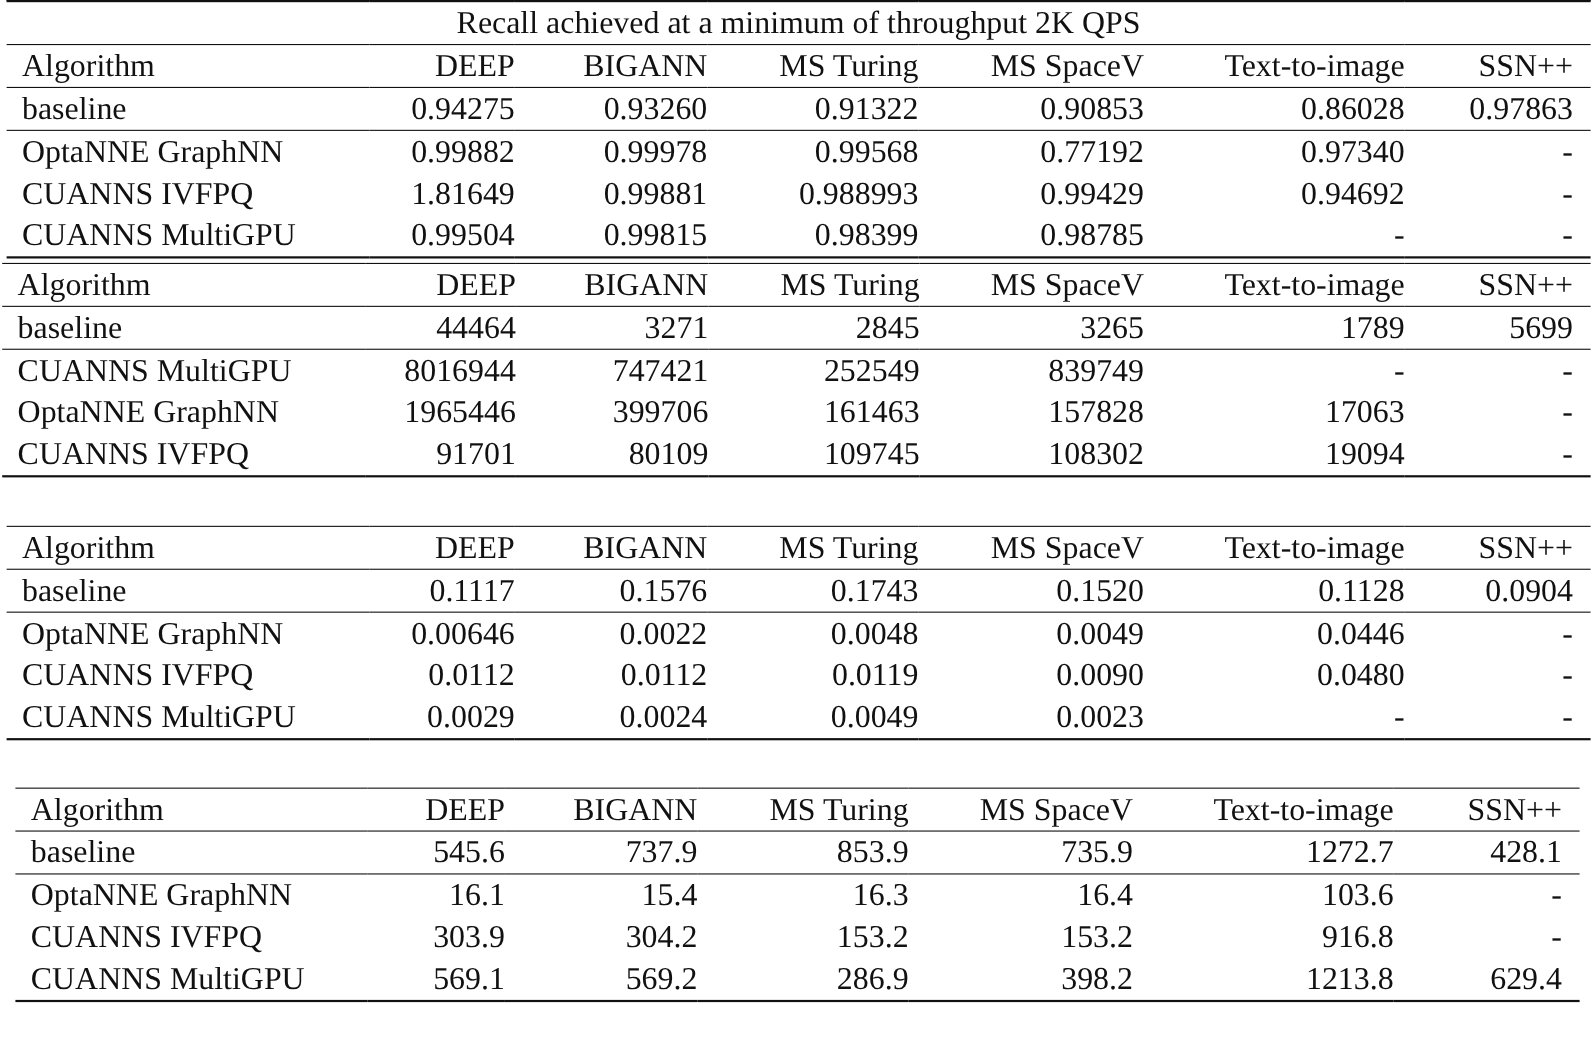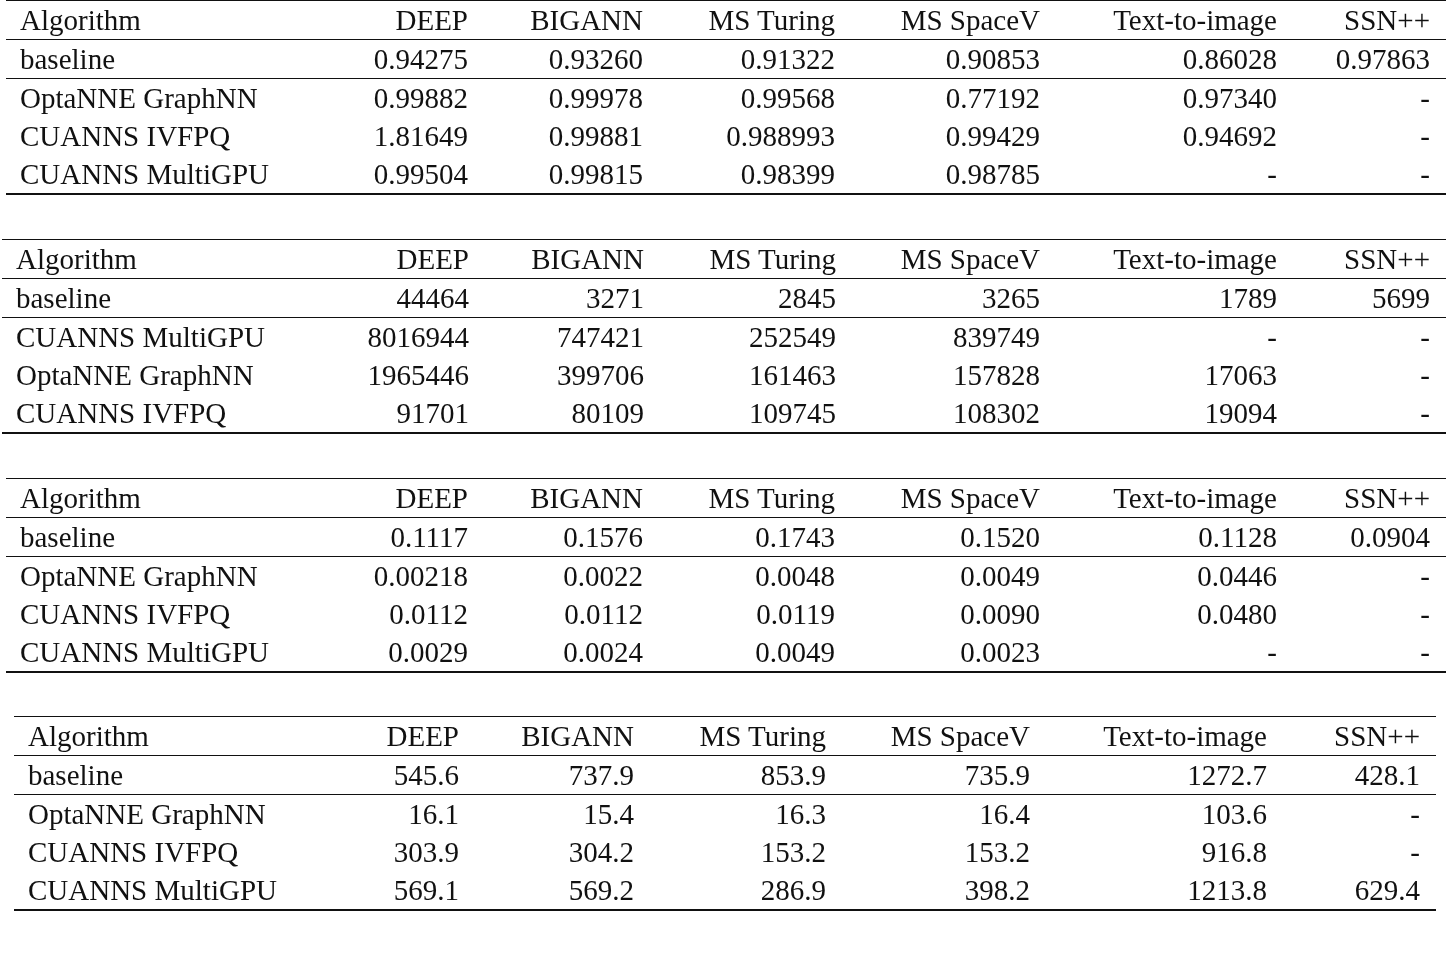--- a/index.html
+++ b/index.html
@@ -78,20 +78,23 @@
     <colgroup>
       <col style="width:330px">
         <col style="width:132px">
         <col style="width:175px">
         <col style="width:192px">
         <col style="width:205px">
         <col style="width:237px">
         <col style="width:169px">
     </colgroup>
     <tbody>
+        <tr class="caption-row">
+      <td colspan="7" class="rule-top">Recall achieved at a minimum of throughput 2K QPS</td>
+    </tr>
     <tr>
       <td class="c-name rule-mid pad-l">Algorithm</td>
       <td class="c-num rule-mid">DEEP</td>
       <td class="c-num rule-mid">BIGANN</td>
       <td class="c-num rule-mid">MS Turing</td>
       <td class="c-num rule-mid">MS SpaceV</td>
       <td class="c-num rule-mid">Text-to-image</td>
       <td class="c-num rule-mid pad-r">SSN++</td>
     </tr>
     <tr>
@@ -220,21 +223,21 @@
       <td class="c-name rule-mid pad-l">baseline</td>
       <td class="c-num rule-mid">0.1117</td>
       <td class="c-num rule-mid">0.1576</td>
       <td class="c-num rule-mid">0.1743</td>
       <td class="c-num rule-mid">0.1520</td>
       <td class="c-num rule-mid">0.1128</td>
       <td class="c-num rule-mid pad-r">0.0904</td>
     </tr>
     <tr>
       <td class="c-name rule-mid pad-l">OptaNNE GraphNN</td>
-      <td class="c-num rule-mid">0.00218</td>
+      <td class="c-num rule-mid">0.00646</td>
       <td class="c-num rule-mid">0.0022</td>
       <td class="c-num rule-mid">0.0048</td>
       <td class="c-num rule-mid">0.0049</td>
       <td class="c-num rule-mid">0.0446</td>
       <td class="c-num rule-mid pad-r">-</td>
     </tr>
     <tr>
       <td class="c-name pad-l">CUANNS IVFPQ</td>
       <td class="c-num">0.0112</td>
       <td class="c-num">0.0112</td>

